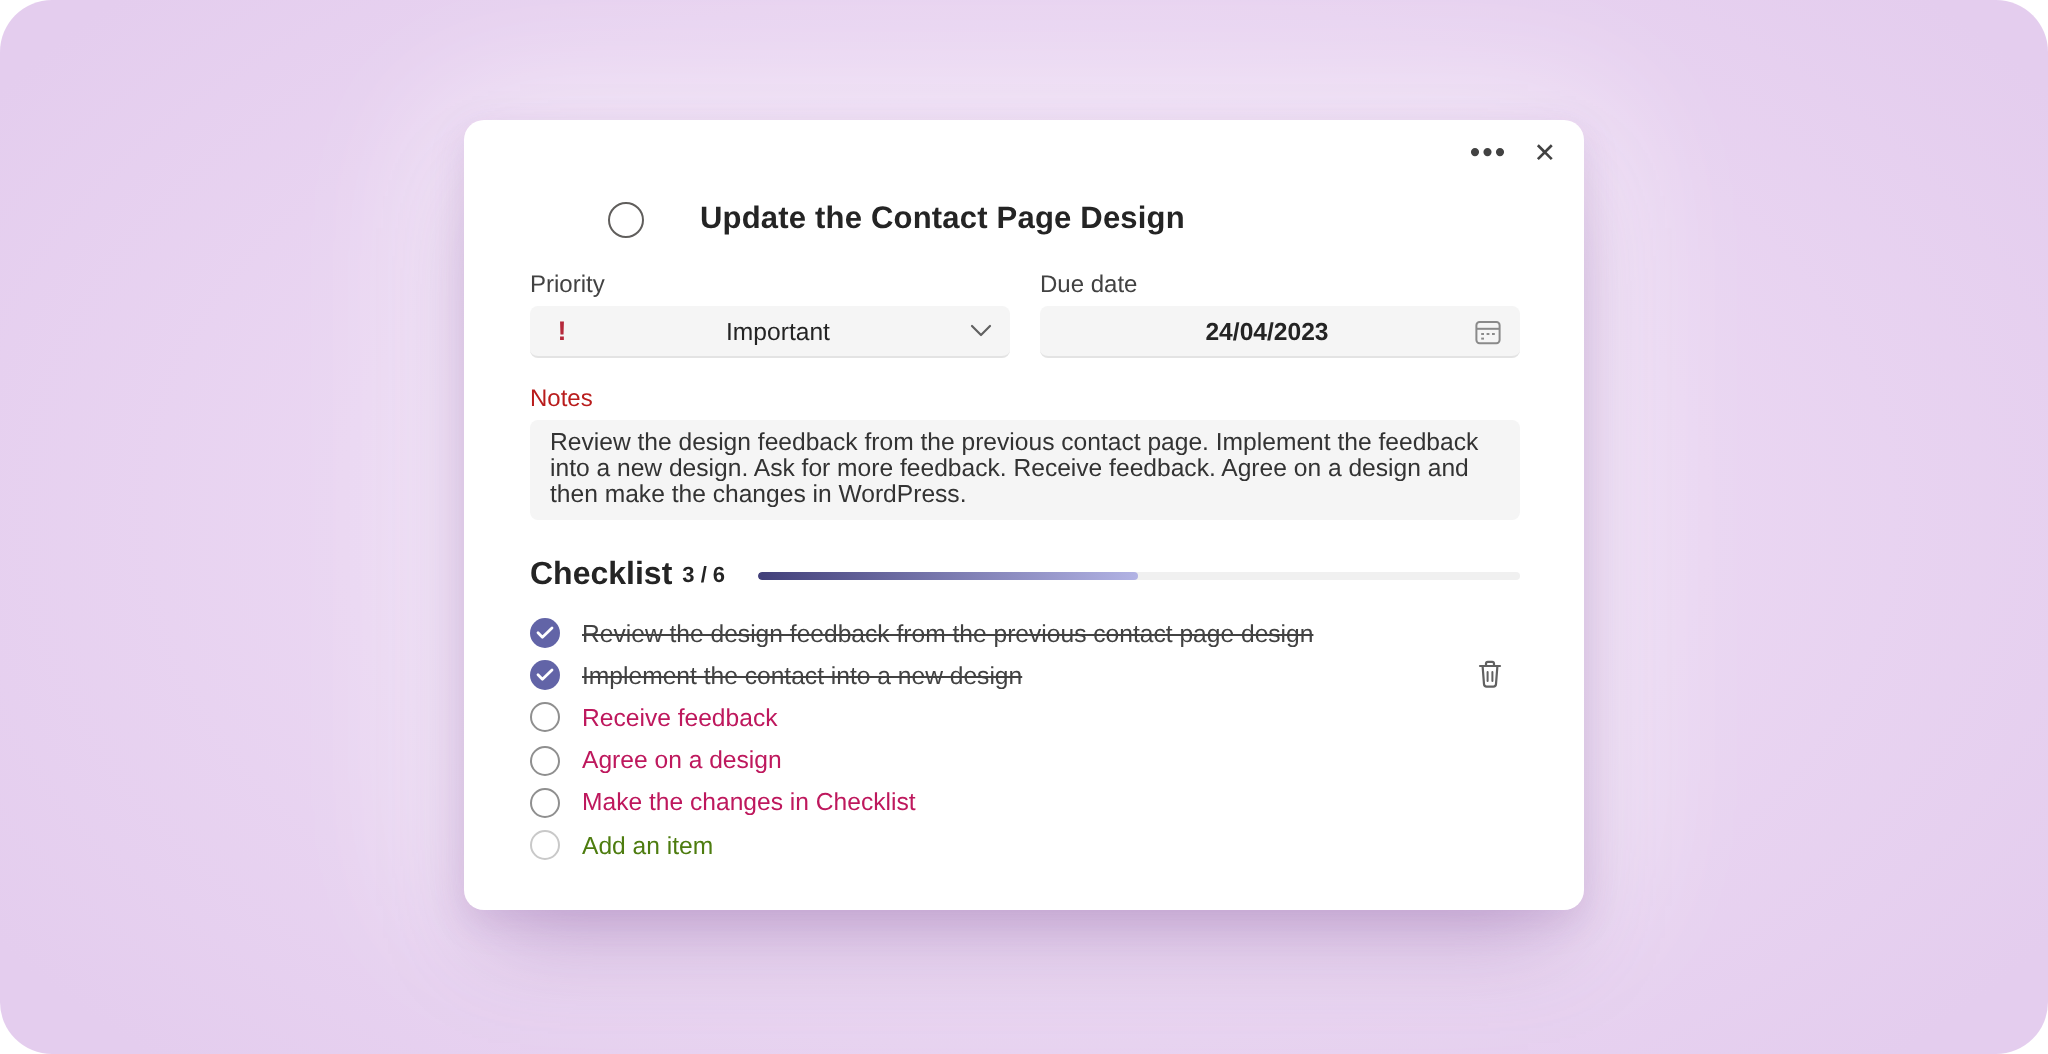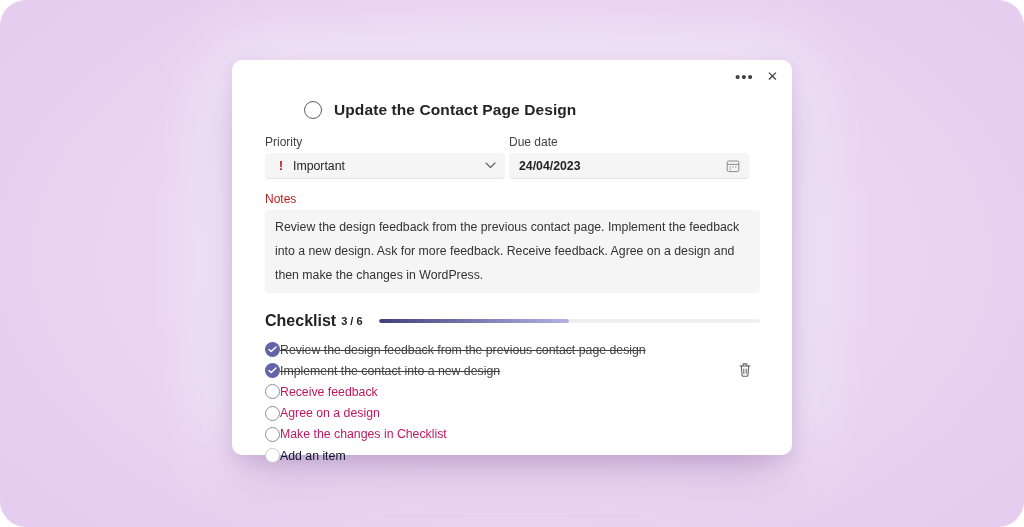--- a/index.html
+++ b/index.html
@@ -24,66 +24,66 @@
 
   .controls{
     position:absolute; top:9px; right:14px;
     display:flex; align-items:center; gap:13px;
   }
   .more-btn{ color:#424242; font-size:15px; line-height:16px; cursor:pointer; background:none; border:none; font-family:inherit; letter-spacing:1px; }
   .close-btn{ color:#424242; font-size:13.5px; line-height:16px; cursor:pointer; background:none; border:none; font-family:inherit; }
 
   .content{ padding:40px 32px 0 33px; }
 
-  .title-row{ display:flex; align-items:center; gap:12px; height:20px;padding-left:39px; }
+  .title-row{ display:flex; align-items:center; gap:28px; height:20px;padding-left:39px; }
   .title-circle{
     width:18px; height:18px; border-radius:50%;
     border:1.6px solid #605e5c; background:#fff; flex:0 0 auto; cursor:pointer;
   }
   .task-title{ font-size:15.5px; font-weight:700; color:#242424; letter-spacing:.1px; }
 
-  .fields-row{ display:flex; gap:4px; margin-top:15px; }
+  .fields-row{ display:flex; gap:15px; margin-top:15px; }
   .field-col{ width:240px; }
   .field-label{ font-size:12px; color:#424242; margin-bottom:4px; display:block; }
   .field{
     height:26px; background:#f5f5f5; border-radius:4px;
     display:flex; align-items:center; padding:0 9px; cursor:pointer;
     border-bottom:1px solid #e3e3e3;
   }
   .priority-exclaim{ color:#b5293b; font-weight:900; font-size:13.5px; width:14px; text-align:center; }
-  .field-value{ font-size:12.3px; color:#242424; margin-left:5px; flex:1; }
+  .field-value{ font-size:12.3px; color:#242424; margin-left:5px; flex:1;text-align:center; }
   .date-value{ margin-left:1px;font-weight:bold; }
   .chev, .cal{ flex:0 0 auto; display:flex; align-items:center; }
 
   .notes-label{ font-size:12px; color:#b91c1c; margin-top:13px; margin-bottom:4px; display:block; }
   .notes-box{
     background:#f5f5f5; border-radius:4px; padding:5px 10px 6px 10px;
-    font-size:12.3px; line-height:24px; color:#333333;
+    font-size:12.3px; line-height:13px; color:#333333;
   }
 
   .checklist-header{ display:flex; align-items:center; margin-top:19px; }
   .checklist-title{ font-size:16px; font-weight:700; color:#242424; white-space:nowrap; }
   .checklist-count{ font-size:11px; font-weight:700; color:#242424; margin-left:5px; white-space:nowrap; }
   .progress-track{
     flex:1; height:4px; border-radius:2px; background:#f0f0f0; margin-left:16px; overflow:hidden;
   }
   .progress-fill{ height:100%; border-radius:2px; }
 
   .items{ position:relative; margin-top:9px; }
-  .check-row{ display:flex; align-items:center; gap:0; height:21.2px; cursor:pointer; }
+  .check-row{ display:flex; align-items:center; gap:11px; height:21.2px; cursor:pointer; }
   .cb{
     width:15px; height:15px; border-radius:50%; flex:0 0 auto;
     display:flex; align-items:center; justify-content:center; cursor:pointer;
   }
   .cb.checked{ background:#6264a7; }
   .cb.open{ background:#fff; border:1px solid #8f8f8f; }
   .cb.add{ background:#fff; border:1px solid #c9c9c9; }
   .row-label{ font-size:12.3px; color:#be185d; }
   .row-label.done{ color:#424242; text-decoration:line-through; }
-  .row-label.add{ color:#0f172a; }
+  .row-label.add{ color:#4d7c0f; }
 
   .trash-btn{
     position:absolute; right:6px; top:22px; width:18px; height:18px;
     background:none; border:none; cursor:pointer; display:flex; align-items:center; justify-content:center;
   }
 </style>
 </head>
 <body>
 
 <div class="backdrop">

